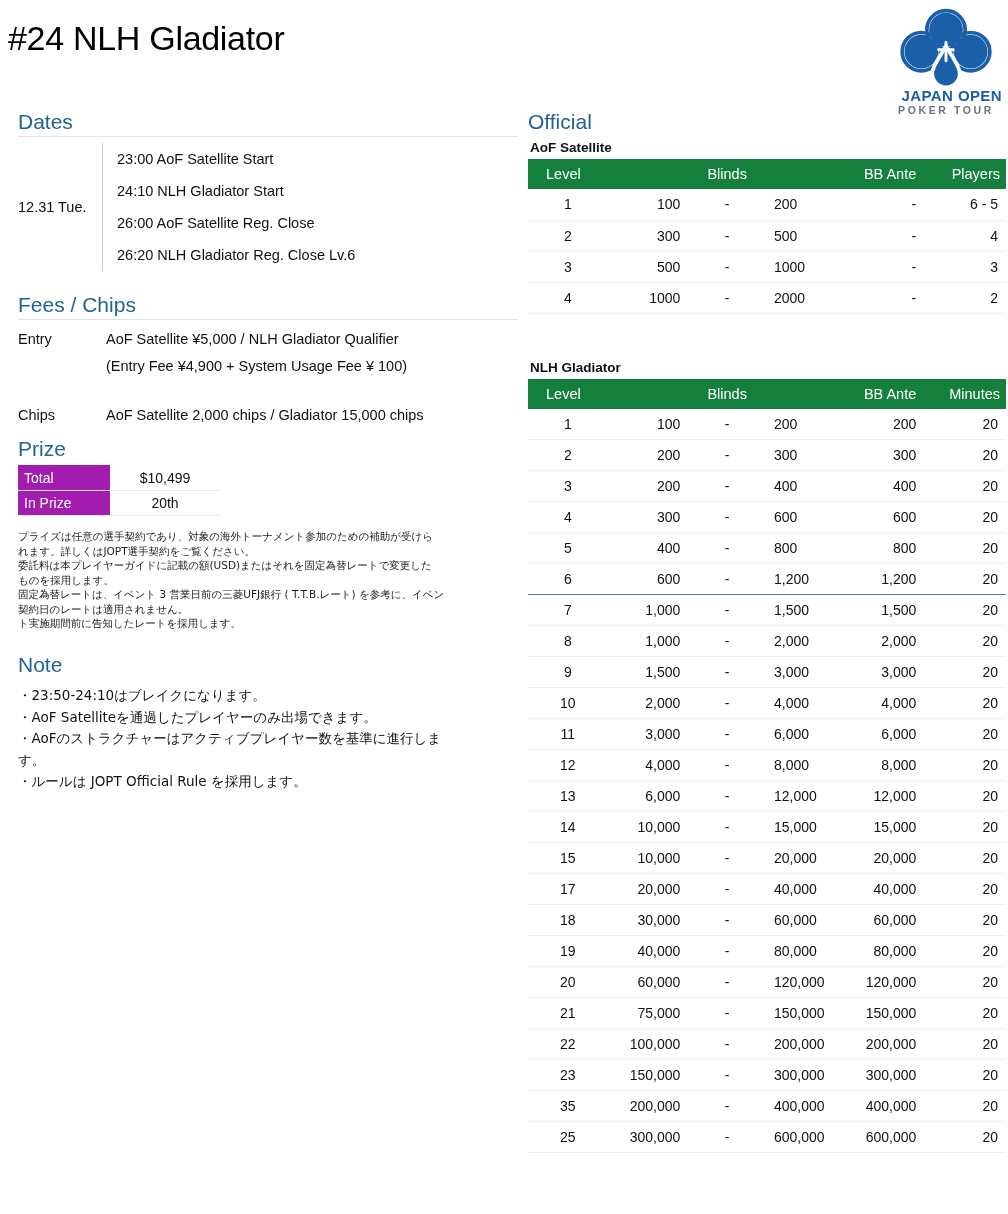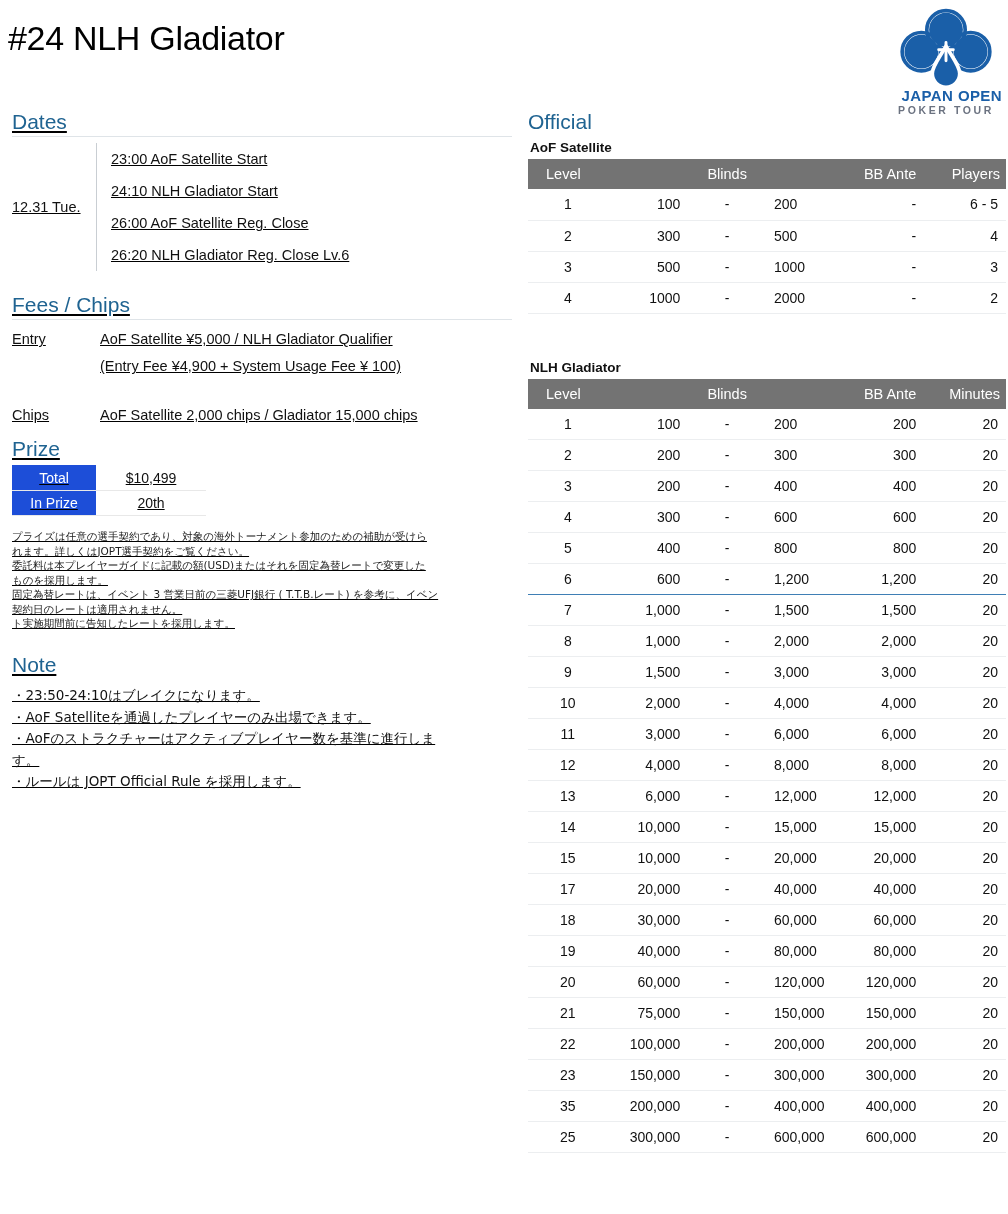--- a/index.html
+++ b/index.html
@@ -38,21 +38,21 @@
   .logo-line1 {
     font-size: 15px; font-weight: 700; color: #1a5fa8;
     letter-spacing: 0.4px; line-height: 1.05; margin-top: -2px; text-align: right;
   }
   .logo-line2 {
     font-size: 10.5px; font-weight: 700; color: #6b7280;
     letter-spacing: 2.6px; line-height: 1.15;
   }
 
   
-  .col-left  { position: absolute; left: 12px;  top: 110px; width: 500px; text-decoration: underline; }
+  .col-left  { position: absolute; left: 18px;  top: 110px; width: 500px; }
   .col-right { position: absolute; left: 528px; top: 110px; width: 478px; }
 
   
   .sec-head {
     font-size: 21px;
     font-weight: 400;
     color: #1f6391;
     line-height: 1.15;
     padding-bottom: 2px;
     border-bottom: 1px solid #dfe4e8;
@@ -82,22 +82,22 @@
   .fee-val { font-size: 14.5px; line-height: 27px; color: #111; white-space: nowrap; }
   .fee-spacer { height: 22px; }
 
   
   .prize-table { border-collapse: collapse; margin-top: 1px; }
   .prize-table td {
     height: 25px; font-size: 14px; padding: 0 6px;
     border-bottom: 1px solid #e8e8e8;
   }
   .prize-key {
-    background: #1d4ed8; color: #ffffff; width: 84px;
-    text-align: center; font-size: 14px;
+    background: #a21caf; color: #ffffff; width: 92px;
+    text-align: left; font-size: 14px;
   }
   .prize-val {
     width: 110px; text-align: center; color: #111; background: #ffffff;
   }
 
   
   .fineprint {
     margin-top: 13px;
     font-size: 10.5px;
     line-height: 14.6px;
@@ -118,21 +118,21 @@
     font-family: "DejaVu Sans", "Liberation Sans", sans-serif;
   }
 
   
   .tbl-caption {
     font-size: 13.5px; font-weight: 700; color: #111;
     margin: 2px 0 4px 2px;
   }
   .stbl { width: 478px; border-collapse: collapse; table-layout: fixed; }
   .stbl thead th {
-    background: #737373;
+    background: #15803d;
     color: #ffffff;
     font-weight: 400;
     font-size: 14.5px;
     height: 30px;
     padding: 0 8px;
     vertical-align: middle;
   }
   .stbl tbody td {
     height: 31px;
     font-size: 14px;

